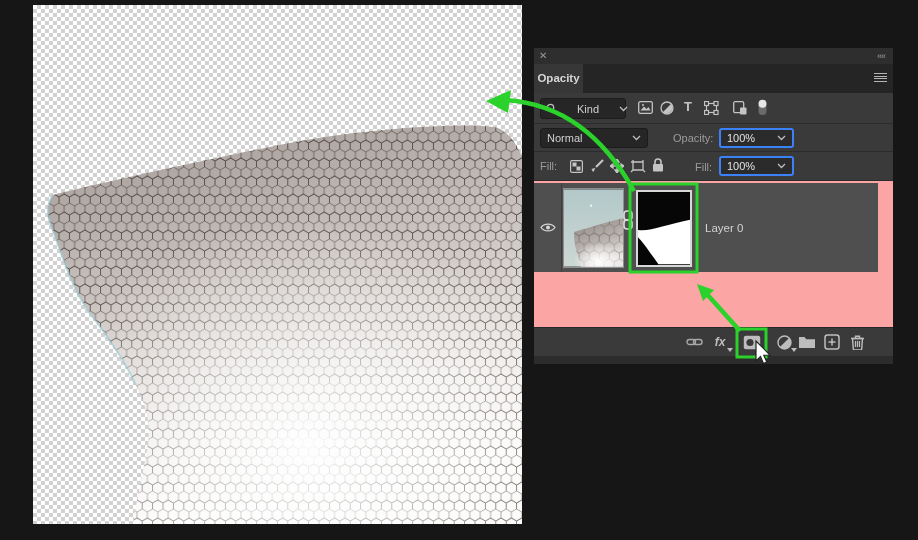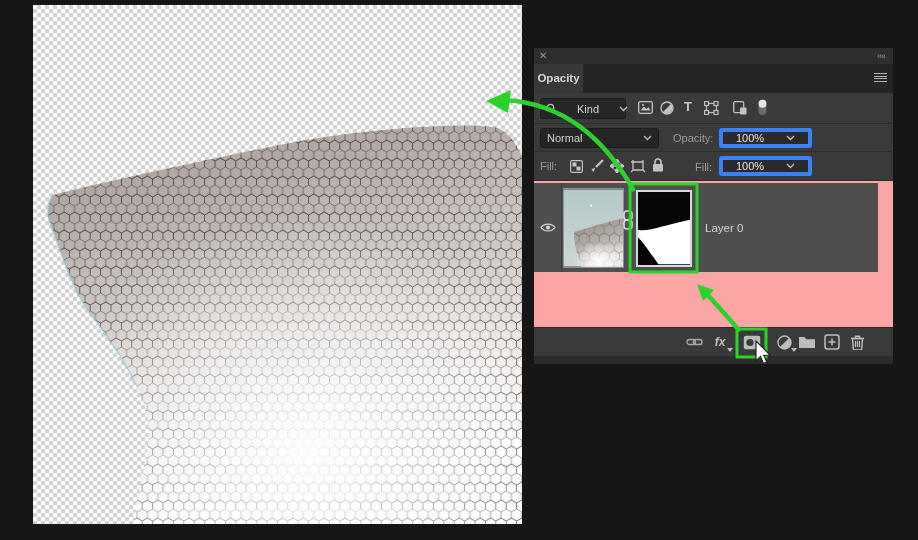--- a/index.html
+++ b/index.html
@@ -25,25 +25,25 @@
   .menu-btn i { display:block; height:1px; background:#b5b5b5; }
 
   .row { position:absolute; left:0; width:359px; background:#3a3a3a; border-bottom:1px solid #2c2c2c; }
   .filter-row { top:45px; height:31px; }
   .blend-row  { top:76px; height:28px; }
   .lock-row   { top:104px; height:29px; }
 
   .field { position:absolute; background:#262626; border:1px solid #1c1c1c; border-radius:3px;
            color:#cfcfcf; font-size:11px; display:flex; align-items:center; }
   .kind-field { left:6px; top:5px; width:86px; height:21px; padding:0 5px; gap:20px; }
-  .blend-field { left:6px; top:4px; width:119px; height:20px; padding:0 6px; }
+  .blend-field { left:6px; top:4px; width:108px; height:20px; padding:0 6px; }
   .chev { margin-left:auto; }
   .mini-label { position:absolute; color:#9c9c9c; font-size:11px; }
-  .val-box { position:absolute; border:4px solid #3b82f6; border-radius:3px; background:#2b2b2b;
-             color:#e2e2e2; font-size:11px; display:flex; align-items:center; padding:0 13px; gap:22px; }
+  .val-box { position:absolute; border:2px solid #3b82f6; border-radius:3px; background:#2b2b2b;
+             color:#e2e2e2; font-size:11px; display:flex; align-items:center; padding:0 6px; gap:22px; }
   .icon { display:inline-flex; align-items:center; justify-content:center; }
   .f-ic { position:absolute; top:8px; }
   .t-glyph { color:#c4c4c4; font-size:13px; font-weight:bold; }
 
   .list { position:absolute; left:0; top:133px; width:359px; height:146px; background:#fca5a5; }
   .layer-row { position:absolute; left:0; top:2px; width:344px; height:89px; background:#4f4f4f; }
   .eye-col { position:absolute; left:0; top:0; width:28px; height:89px; border-right:1px solid #3c3c3c;
              display:flex; align-items:center; justify-content:center; }
   .thumb { position:absolute; border:1px solid #8f8f8f; background:#000; }
   .img-thumb { left:29px; top:5px; width:61px; height:80px; }

